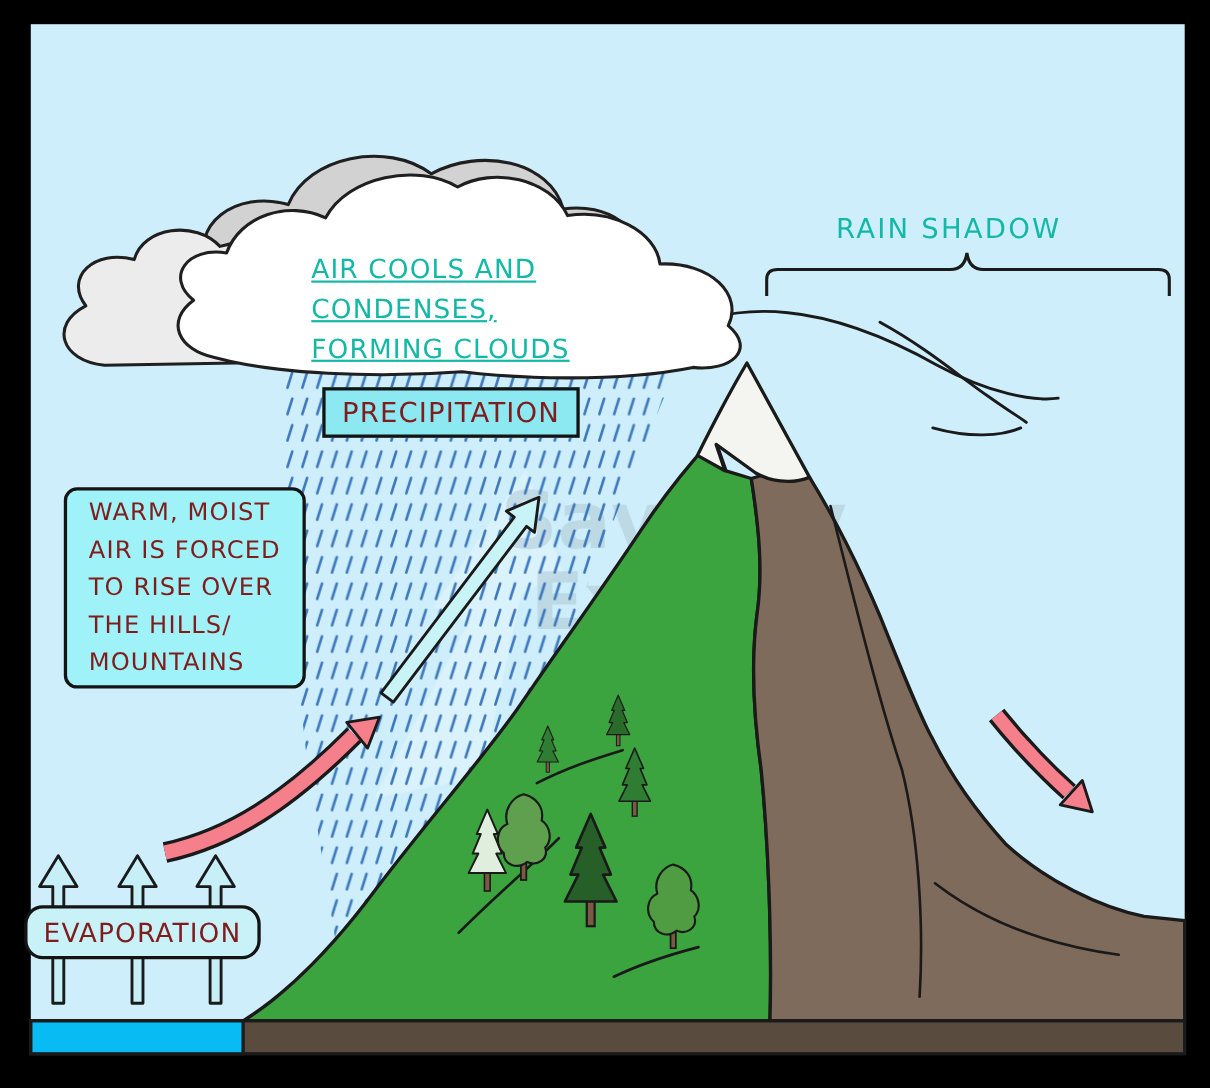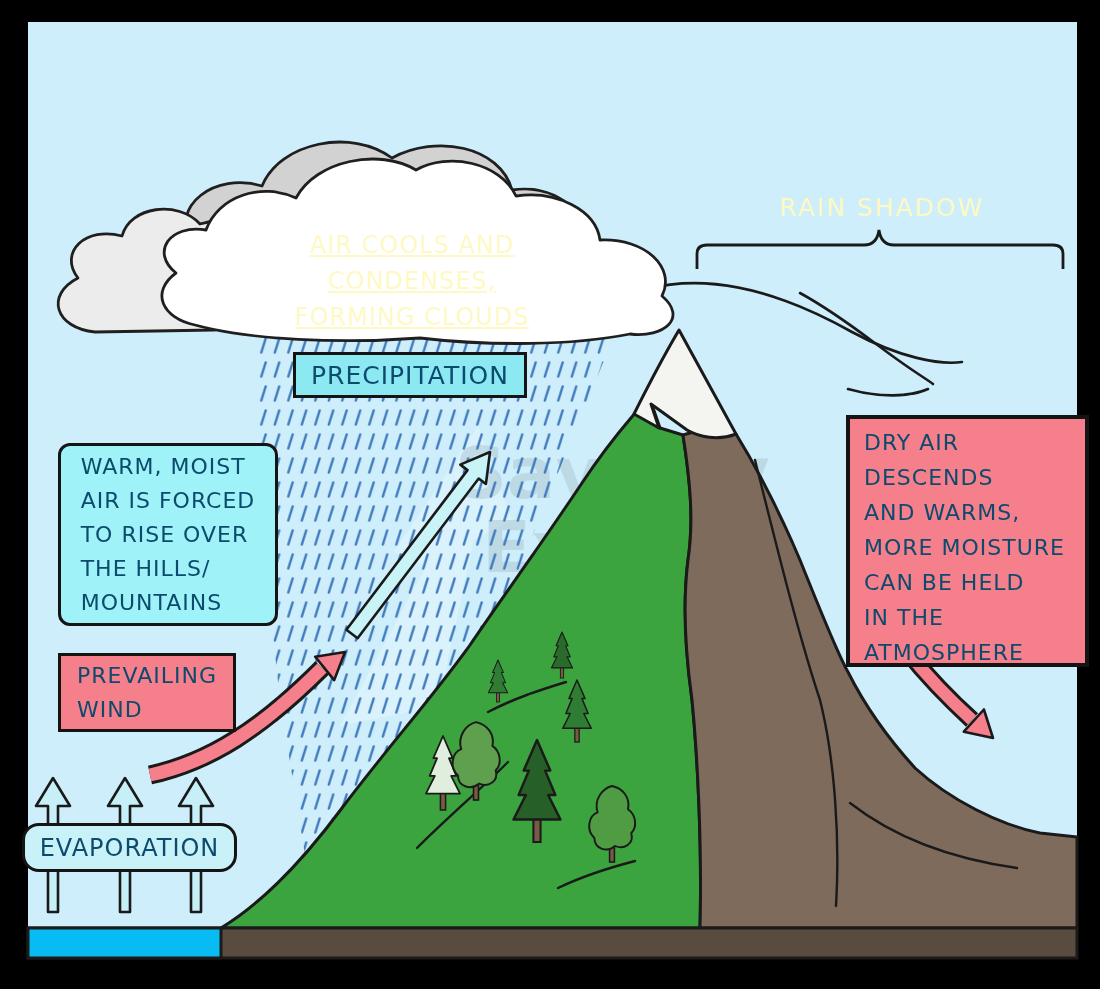--- a/index.html
+++ b/index.html
@@ -2,27 +2,27 @@
 <html><head>
 <meta charset="utf-8">
 <style>
   html,body{margin:0;padding:0;background:#000;}
   .stage{
     position:relative;width:1100px;height:989px;background:#000;
     font-family:"DejaVu Sans","Liberation Sans",sans-serif;overflow:hidden;
   }
   .stage svg{position:absolute;left:0;top:0;}
   .lbl{
-    position:absolute;color:#fef9c3;text-align:center;
+    position:absolute;color:#14b8a6;text-align:left;
     white-space:pre-line;letter-spacing:1px;
   }
   .box{
     position:absolute;border:3px solid #141414;box-sizing:border-box;
     display:flex;align-items:center;justify-content:center;
-    color:#0c4a6e;white-space:pre-line;letter-spacing:1px;
+    color:#7f1d1d;white-space:pre-line;letter-spacing:1px;
   }
   .cloud-label{left:283px;top:227px;width:258px;font-size:24px;line-height:36px;text-decoration:underline;}
   .rainshadow-label{left:760px;top:193px;width:244px;font-size:25px;letter-spacing:2px;}
   .precipitation-box{left:293px;top:352px;width:234px;height:46px;background:#8ce9f2;font-size:25px;}
   .warm-box{left:58px;top:443px;width:220px;height:183px;background:#9ff2f7;font-size:22px;line-height:34px;border-radius:12px;}
   .prevailing-box{left:58px;top:653px;width:178px;height:79px;background:#f57f8b;font-size:22px;line-height:34px;}
   .evaporation-box{left:22px;top:823px;width:215px;height:49px;background:#c9f1f8;font-size:24px;border-radius:17px;}
   .dryair-box{
     left:846px;top:415px;width:243px;height:252px;background:#f57f8b;
     font-size:22px;line-height:35px;justify-content:flex-start;align-items:flex-start;
@@ -124,23 +124,14 @@
   <div class="lbl cloud-label">AIR COOLS AND
 CONDENSES,
 FORMING CLOUDS</div>
   <div class="lbl rainshadow-label">RAIN SHADOW</div>
   <div class="box precipitation-box">PRECIPITATION</div>
   <div class="box warm-box">WARM, MOIST
 AIR IS FORCED
 TO RISE OVER
 THE HILLS/
 MOUNTAINS</div>
-  <div class="box prevailing-box">PREVAILING
-WIND</div>
   <div class="box evaporation-box">EVAPORATION</div>
-  <div class="box dryair-box">DRY AIR
-DESCENDS
-AND WARMS,
-MORE MOISTURE
-CAN BE HELD
-IN THE
-ATMOSPHERE</div>
 </div>
 
 </body></html>

